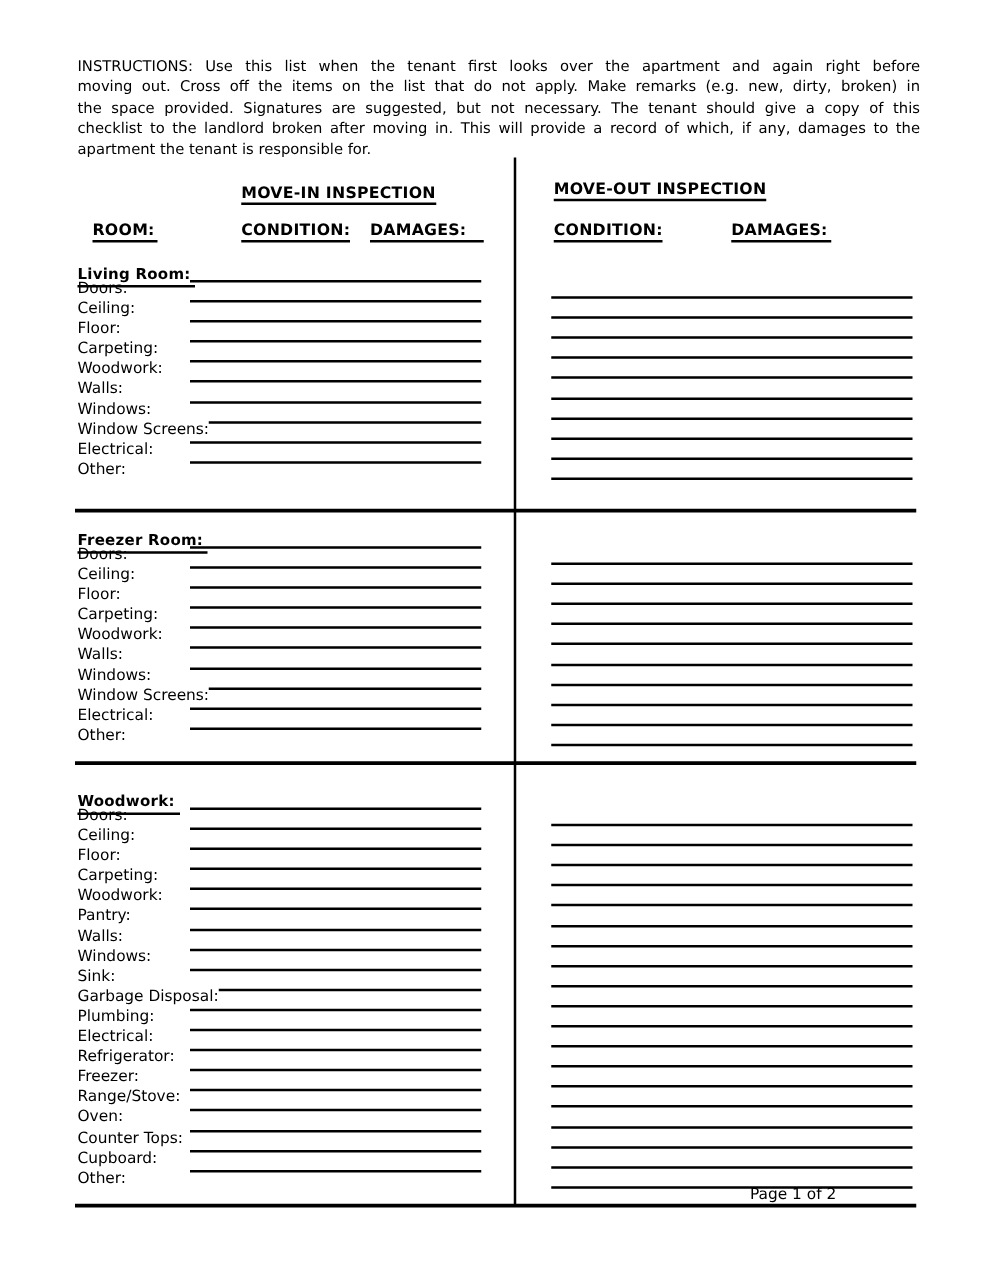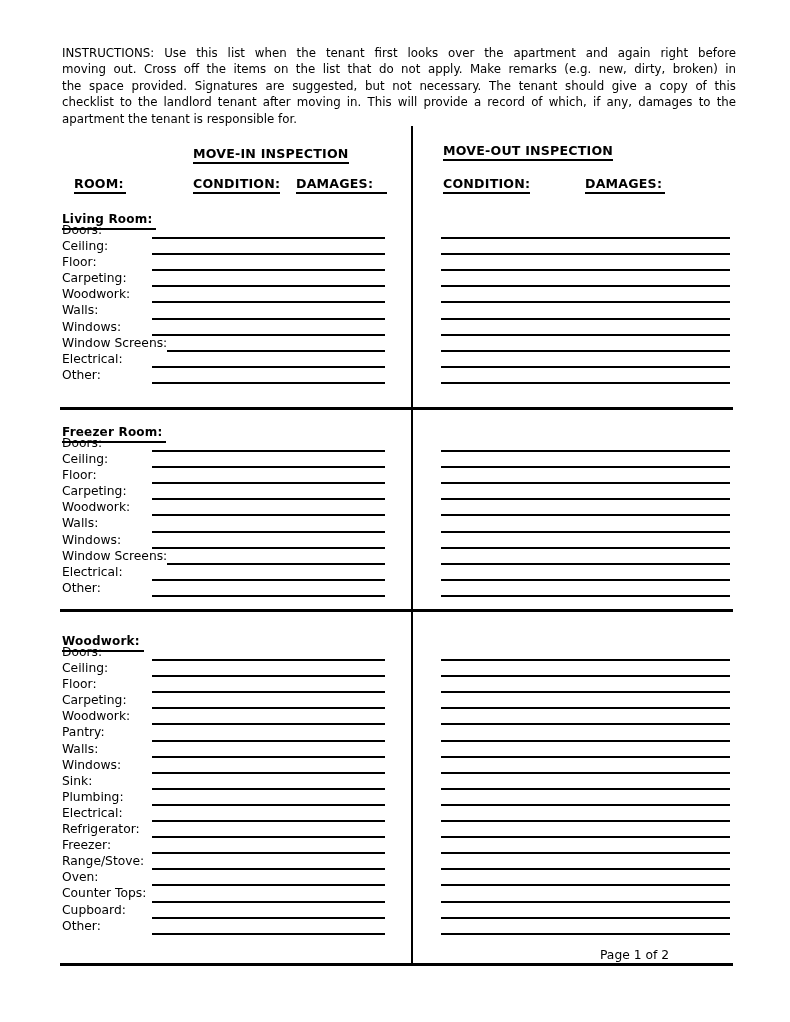--- a/index.html
+++ b/index.html
@@ -22,21 +22,21 @@
   .vline{position:absolute;left:411px;top:126px;width:2px;height:839px;background:#000;}
   .hrule{position:absolute;left:60px;width:673px;height:2.5px;background:#000;}
   .section{position:absolute;left:62px;width:668px;}
   .sec-title{height:16px;}
   .sec-title .t{
     display:inline-block;font-weight:bold;font-size:12px;line-height:13.5px;
     letter-spacing:0.2px;border-bottom:2px solid #000;padding:0 4px 1px 0;
     white-space:nowrap;
   }
   .row{display:flex;height:16.1px;}
-  .cl{width:323px;display:flex;align-items:flex-end;}
+  .cl{width:323px;display:flex;align-items:flex-start;}
   .cg{width:56px;}
   .cr{flex:1;display:flex;align-items:flex-end;}
   .lbl{
     align-self:flex-start;min-width:90px;white-space:nowrap;
     font-size:12.3px;line-height:13.5px;
   }
   .fl{flex:1;height:2px;background:#000;margin-bottom:1px;}
   .pagenum{
     position:absolute;top:948px;left:600px;width:130px;text-align:left;
     font-size:12.3px;line-height:14px;
@@ -44,21 +44,21 @@
 </style>
 </head>
 <body>
 
 <div class="page">
 
   <div class="instructions" id="instructions">
       <div class="jline">INSTRUCTIONS: Use this list when the tenant first looks over the apartment and again right before</div>
       <div class="jline">moving out. Cross off the items on the list that do not apply. Make remarks (e.g. new, dirty, broken) in</div>
       <div class="jline">the space provided. Signatures are suggested, but not necessary. The tenant should give a copy of this</div>
-      <div class="jline">checklist to the landlord tenant after moving in. This will provide a record of which, if any, damages to the</div>
+      <div class="jline">checklist to the landlord broken after moving in. This will provide a record of which, if any, damages to the</div>
       <div class="jline last">apartment the tenant is responsible for.</div>
     </div>
 
   <div class="vline"></div>
 
   <span class="hdr" style="left:193px;top:147px">MOVE-IN INSPECTION</span>
   <span class="hdr" style="left:443px;top:144px">MOVE-OUT INSPECTION</span>
 
   <span class="hdr" style="left:74px;top:177px;padding-right:2px">ROOM:</span>
   <span class="hdr" style="left:193px;top:177px">CONDITION:</span>
@@ -360,20 +360,30 @@
             <span class="lbl">Sink:</span>
             <span class="fl"></span>
           </div>
           <div class="cg"></div>
           <div class="cr">
             <span class="fl"></span>
           </div>
         </div>
         <div class="row">
           <div class="cl">
+            <span class="lbl">Garbage Disposal:</span>
+            <span class="fl"></span>
+          </div>
+          <div class="cg"></div>
+          <div class="cr">
+            <span class="fl"></span>
+          </div>
+        </div>
+        <div class="row">
+          <div class="cl">
             <span class="lbl">Plumbing:</span>
             <span class="fl"></span>
           </div>
           <div class="cg"></div>
           <div class="cr">
             <span class="fl"></span>
           </div>
         </div>
         <div class="row">
           <div class="cl">

